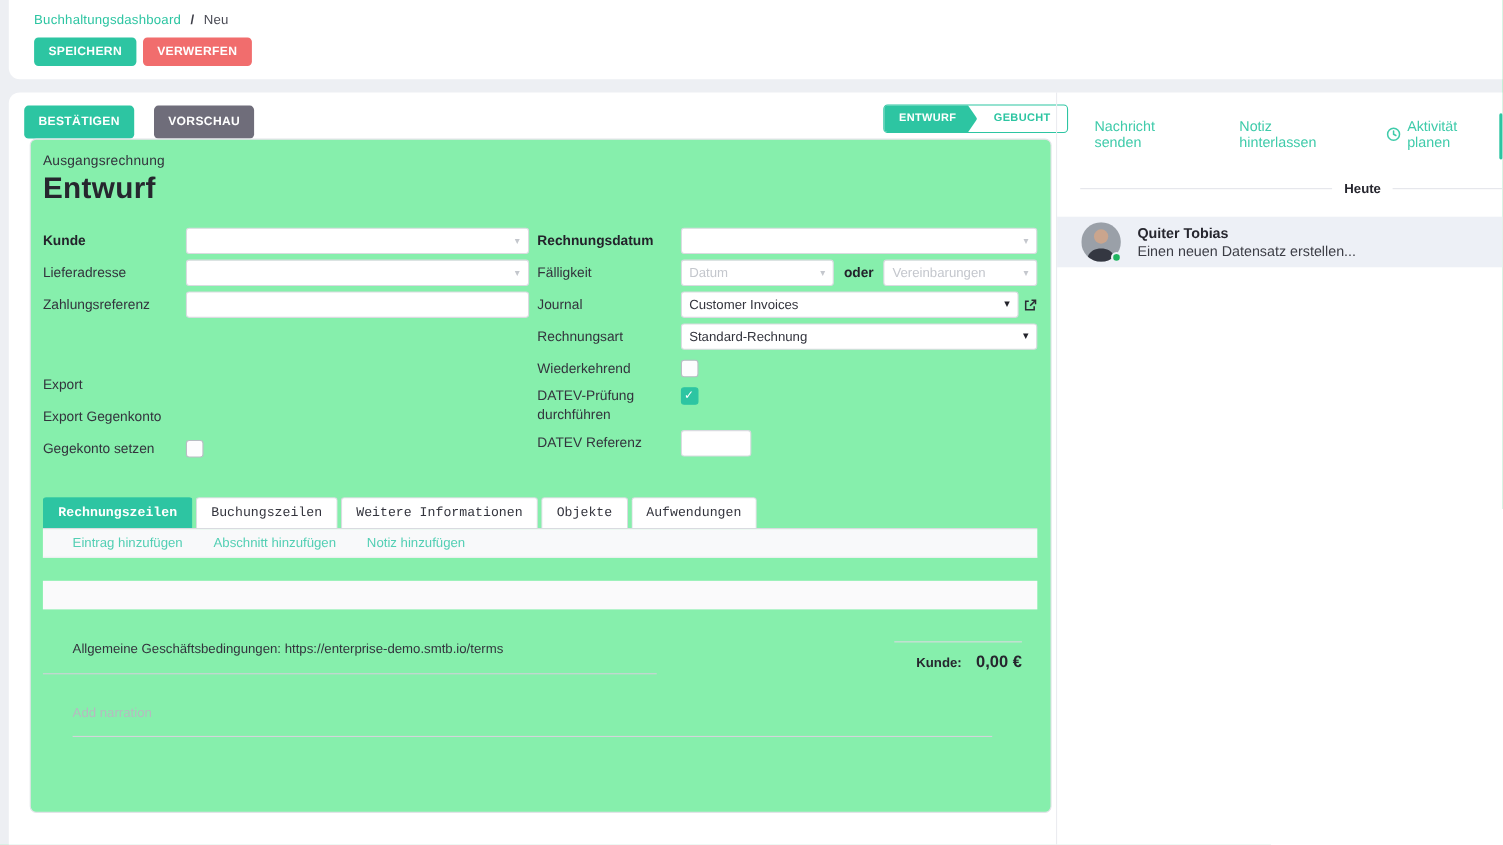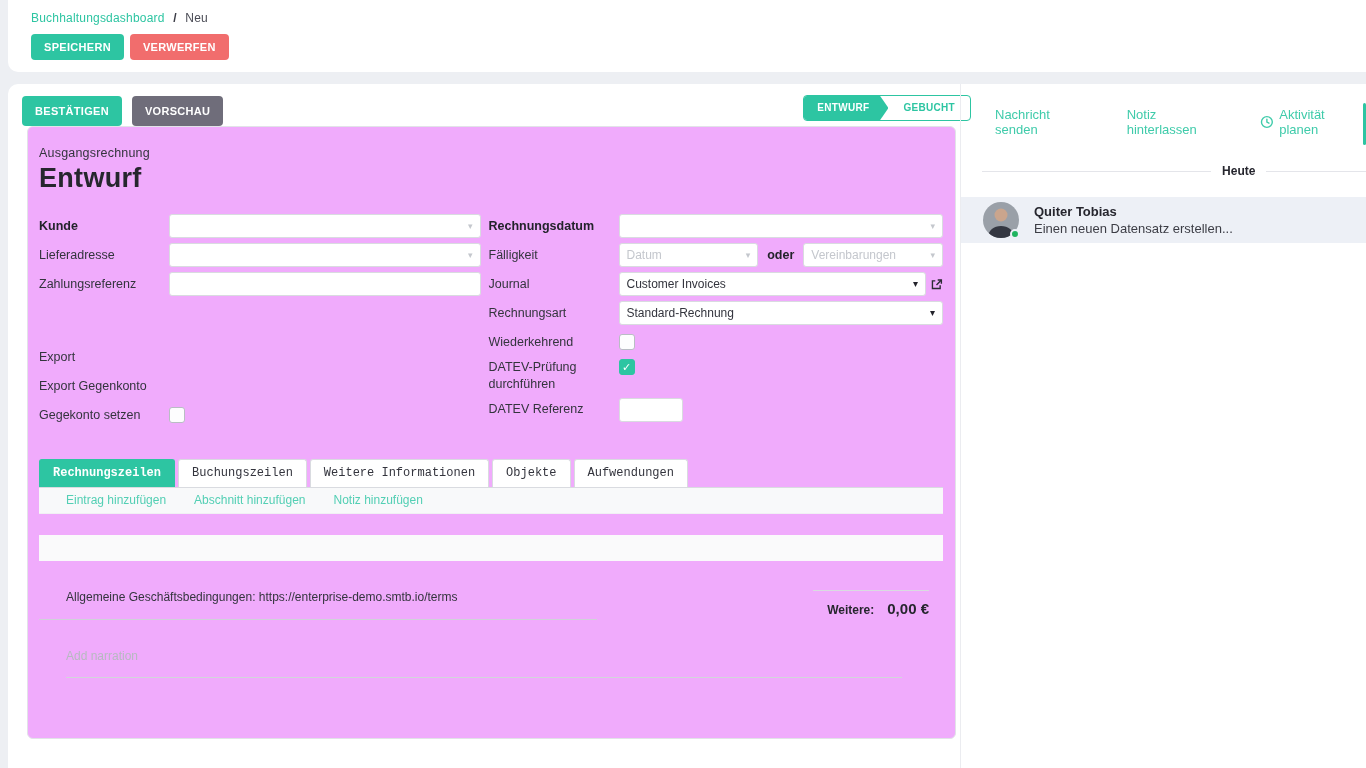--- a/index.html
+++ b/index.html
@@ -20,30 +20,30 @@
   .header-buttons { margin-top:9px; display:flex; gap:6px; }
   .btn { border:none; border-radius:4px; color:#fff; font-size:11px; font-weight:700;
     letter-spacing:.3px; padding:7px 13px; font-family:inherit; cursor:pointer; }
   .btn-teal { background:#2dc5a2; }
   .btn-red  { background:#f16d6d; }
   .btn-gray { background:#6f6d7a; }
   
   .main-card { position:absolute; left:8px; top:84px; right:0; bottom:0; background:#fff;
     border-top-left-radius:10px; }
   .form-area { position:absolute; left:0; top:0; width:952px; bottom:0; }
-  .statusbar { position:relative; display:flex; gap:10px; padding:12px 0 0 14px; height:42px; }
+  .statusbar { position:relative; display:flex; gap:18px; padding:12px 0 0 14px; height:42px; }
   .status-widget { position:absolute; right:-11px; top:11px; display:flex; height:26px;
     background:#fff; border:1px solid #2dc5a2; border-radius:4px; overflow:hidden; }
   .state { font-size:10px; font-weight:700; line-height:24px; letter-spacing:.3px; cursor:pointer; }
   .state.on { background:#2dc5a2; color:#fff; padding:0 19px 0 14px; margin:-1px 0 -1px -1px; line-height:26px;
     clip-path:polygon(0 0,calc(100% - 9px) 0,100% 50%,calc(100% - 9px) 100%,0 100%); }
   .state.off { color:#2dc5a2; padding:0 15px 0 15px; }
   
-  .sheet { position:absolute; left:19px; top:42px; width:929px; height:613px; background:#f0abfc;
-    border:1px solid #e2e3e8; border-radius:6px; padding:19px 12px 0 11px; }
+  .sheet { position:absolute; left:19px; top:42px; width:929px; height:613px; background:#86efac;
+    border:1px solid #e2e3e8; border-radius:6px; padding:12px 12px 0 11px; }
   .doc-type { font-size:12.5px; color:#33343d; letter-spacing:.2px; }
   .sheet-title { font-size:27px; font-weight:700; color:#26262e; margin:3px 0 20px 0; letter-spacing:.3px; }
   .fields { display:flex; }
   .col-left  { width:442px; margin-right:8px; }
   .col-right { width:455px; }
   .f-row { display:flex; align-items:center; margin-bottom:5px; min-height:24px; }
   .f-row.top { align-items:flex-start; }
   .f-label { width:130px; flex-shrink:0; font-size:12.5px; color:#33343d; font-weight:500; line-height:1.35; }
   .f-label.bold { font-weight:700; color:#23232b; }
   .f-control { flex:1; display:flex; align-items:center; }
@@ -278,21 +278,21 @@
           <span>Abschnitt hinzufügen</span>
           <span>Notiz hinzufügen</span>
         </div>
 
         <div class="stripe"></div>
       </div>
 
       <div class="sheet-footer">
         <div class="terms">Allgemeine Geschäftsbedingungen: https://enterprise-demo.smtb.io/terms</div>
         <div class="total-box">
-          <span class="total-label">Weitere:</span>
+          <span class="total-label">Kunde:</span>
           <span class="total-value">0,00 €</span>
         </div>
       </div>
 
       <div class="narration">
         <input type="text" placeholder="Add narration" style="">
       </div>
     </div>
   </div>
 

